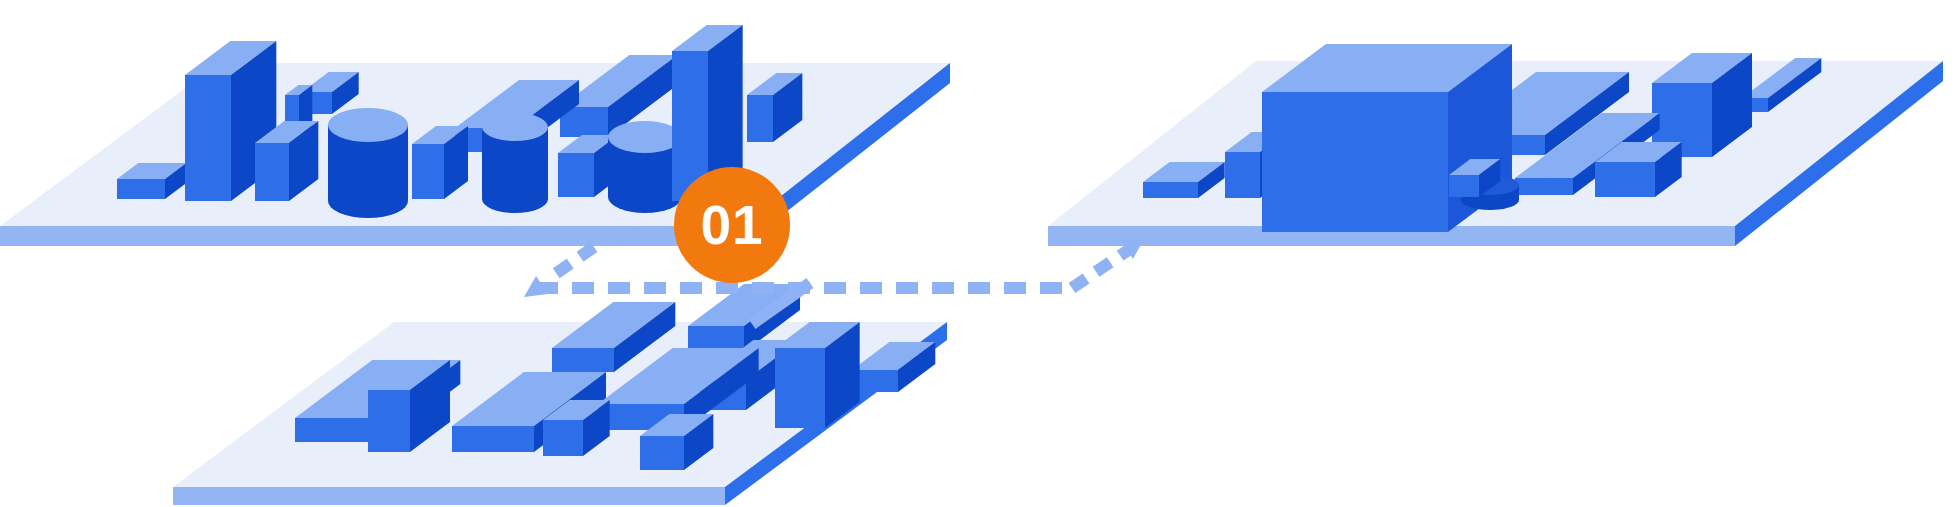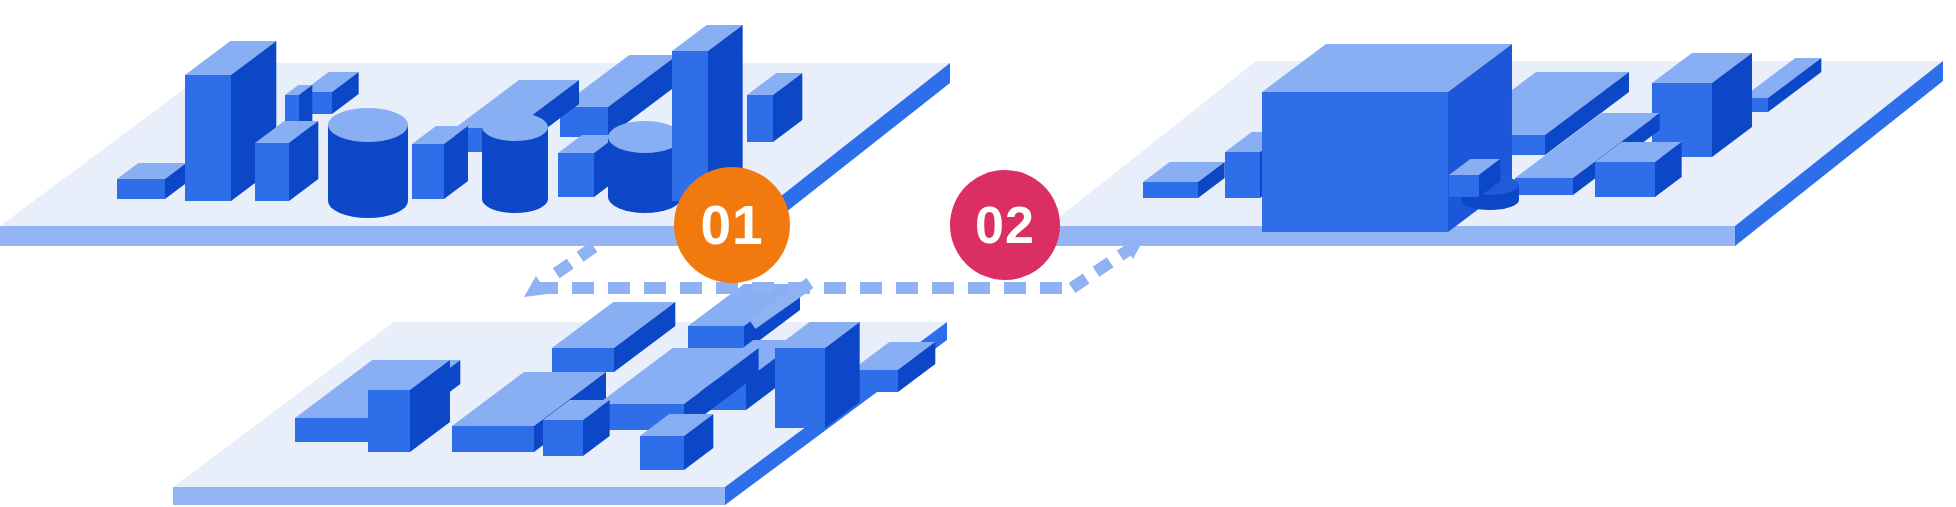--- a/index.html
+++ b/index.html
@@ -205,16 +205,13 @@
         <line x1="594" y1="247" x2="548" y2="279" stroke="#8FB2F4" stroke-width="12" stroke-dasharray="17 12"></line>
         <line x1="1072" y1="288" x2="1130" y2="249" stroke="#8FB2F4" stroke-width="12" stroke-dasharray="17 12"></line>
         <line x1="810" y1="283" x2="752" y2="324" stroke="#8FB2F4" stroke-width="12"></line>
         <polygon points="524,297 548,294 536,276" fill="#8FB2F4"></polygon>
         <polygon points="1144,239 1133,259 1121,241" fill="#8FB2F4"></polygon>
       </g>
     </svg>
   <div class="badge" style="left: 674px; top: 167px; height: 116px; width: 116px; background: rgb(241, 121, 13);">
     <span style="font-size: 55px;">01</span>
   </div>
-  <div class="badge" style="left: 950px; top: 170px; height: 110px; width: 110px; background: rgb(219, 47, 99);">
-    <span style="font-size: 52px;">02</span>
-  </div>
 </div>
 
 </body></html>

